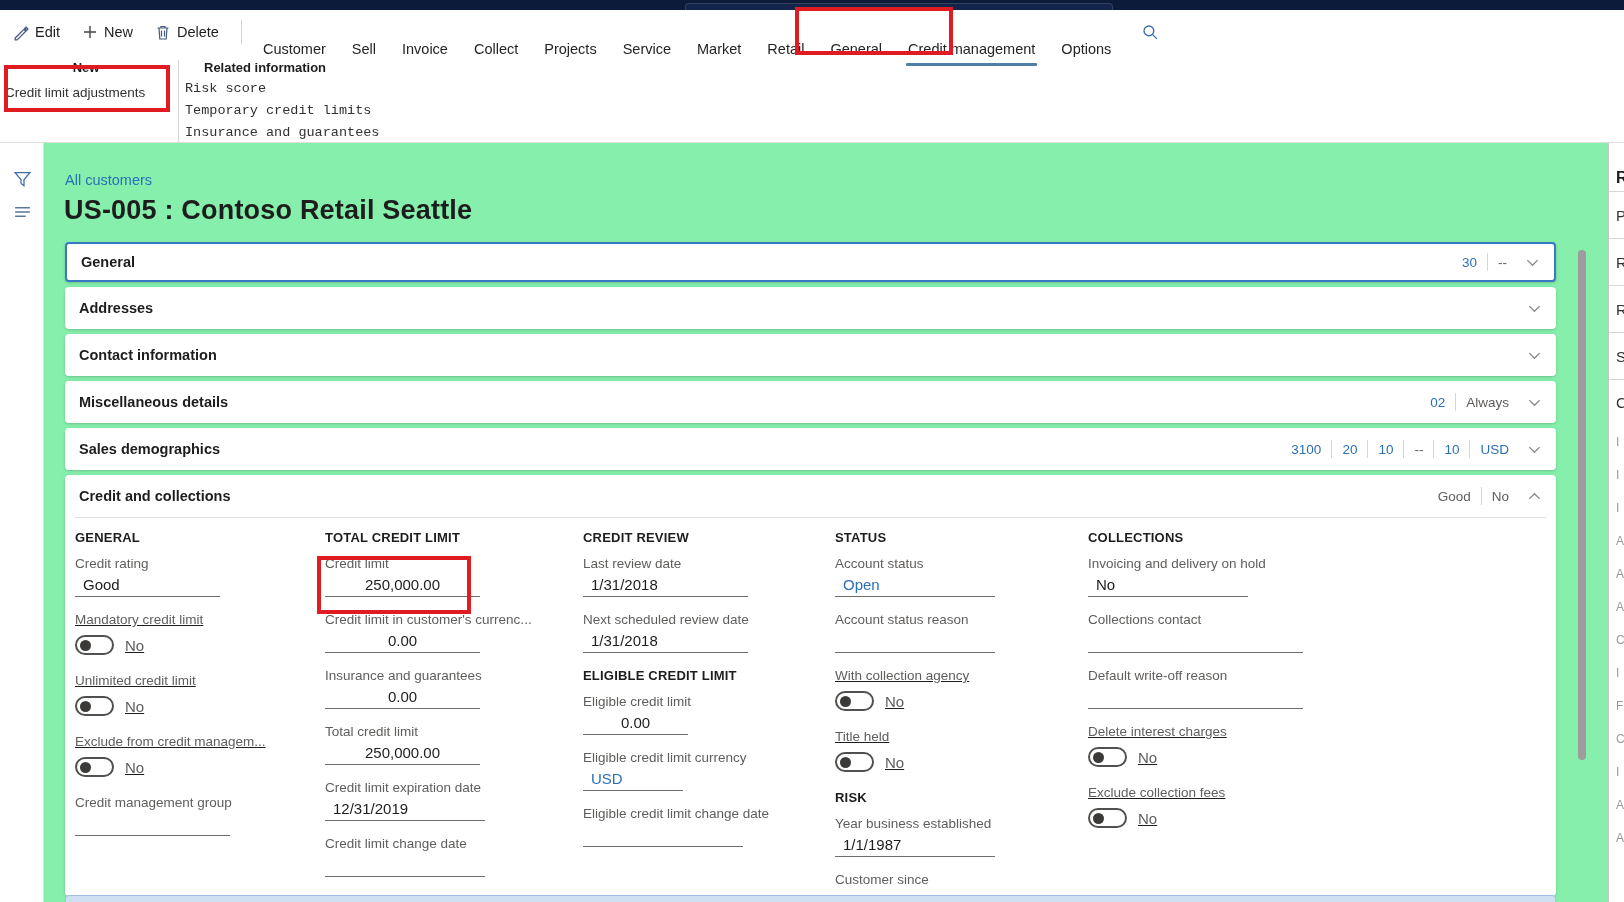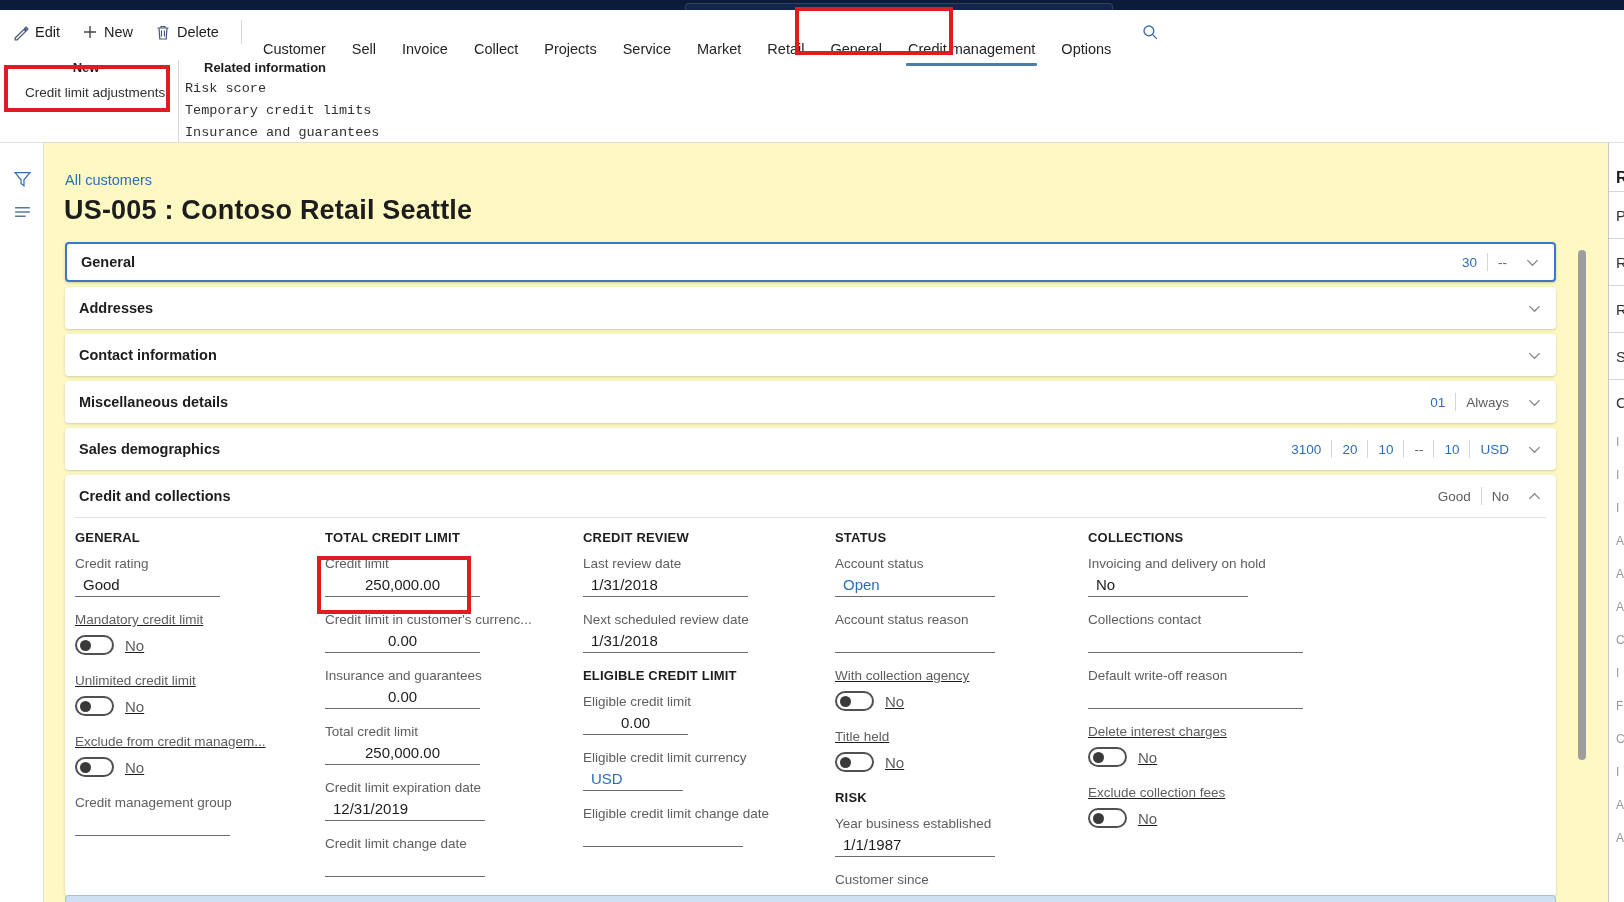--- a/index.html
+++ b/index.html
@@ -24,34 +24,34 @@
   .rb-sep { width:1px; height:24px; background:#d8d6d4; margin:0 8px 0 0; }
   .rb-tabs { display:flex; align-items:center;margin-top:33px; }
   .rb-tab { padding:7px 13px; font-size:14.5px; color:#242424; position:relative; cursor:pointer; white-space:nowrap; }
   .tab-underline { position:absolute; left:11px; right:11px; bottom:-2px; height:3px; background:#4d7fa9; border-radius:1px; }
   .rb-search { margin-left:18px; cursor:pointer; }
 
   .ribbon-row2 { position:absolute; top:44px; left:0; right:0; height:88px; }
   .rb-group-title { font-size:13px; font-weight:bold; color:#1d1d1d; }
   .grp-new { position:absolute; left:0; top:6px; width:172px; }
   .grp-new .rb-group-title { text-align:center; }
-  .grp-new .rb-item { margin:10px 0 0 25px; }
+  .grp-new .rb-item { margin:10px 0 0 5px; }
   .grp-sep { position:absolute; left:178px; top:6px; height:96px; width:1px; background:#d8d6d4; }
   .grp-related { position:absolute; left:185px; top:6px; }
   .grp-related .rb-group-title { padding-left:19px; }
   .grp-related .rb-item { margin-top:6px;font-family:Liberation Mono, monospace; }
   .grp-related .rb-item:first-of-type { margin-top:10px; }
   .rb-item { font-size:13.5px; color:#323130; line-height:16px; cursor:pointer; white-space:nowrap; }
 
   
   .left-rail { position:absolute; top:143px; left:0; width:44px; bottom:0; background:#ffffff; border-right:1px solid #e3e1df; }
   .rail-icon { position:absolute; left:13px; cursor:pointer; }
 
   
-  .content { position:absolute; top:143px; left:44px; width:1564px; bottom:0; background:#fef9c3; }
+  .content { position:absolute; top:143px; left:44px; width:1564px; bottom:0; background:#86efac; }
   .breadcrumb { position:absolute; left:21px; top:29px; font-size:14.5px; color:#2b6fb8; cursor:pointer; }
   .page-title { position:absolute; left:20px; top:52px; font-size:27px; font-weight:bold; color:#1d1d1d; letter-spacing:.2px; }
 
   .cards { position:absolute; left:21px; top:99px; width:1491px; }
   .card { background:#ffffff; border-radius:4px; margin-bottom:5px;
     box-shadow:0 1px 2px rgba(0,0,0,.12), 0 1px 4px rgba(0,0,0,.07);
     display:flex; align-items:center; padding:0 14px; height:42px; position:relative; cursor:pointer; }
   .card.focused { border:2px solid #3b78c3; height:40px; }
   .card-label { font-size:14.5px; font-weight:600; color:#1d1d1d; }
   .card-summary { margin-left:auto; display:flex; align-items:center; }
@@ -226,21 +226,21 @@
           <svg width="15" height="15" viewBox="0 0 16 16">
               <path d="M2.5 5.5 L8 11 l5.5 -5.5" fill="none" stroke="#8a8886" stroke-width="1.4"></path>
             </svg>
         </span>
       </span>
     </div>
 
     <div class="card">
       <span class="card-label">Miscellaneous details</span>
       <span class="card-summary">
-        <span class="sum-val link">01</span>
+        <span class="sum-val link">02</span>
         <span class="sum-sep"></span>
         <span class="sum-val">Always</span>
         <span class="chev">
           <svg width="15" height="15" viewBox="0 0 16 16">
               <path d="M2.5 5.5 L8 11 l5.5 -5.5" fill="none" stroke="#8a8886" stroke-width="1.4"></path>
             </svg>
         </span>
       </span>
     </div>
 

